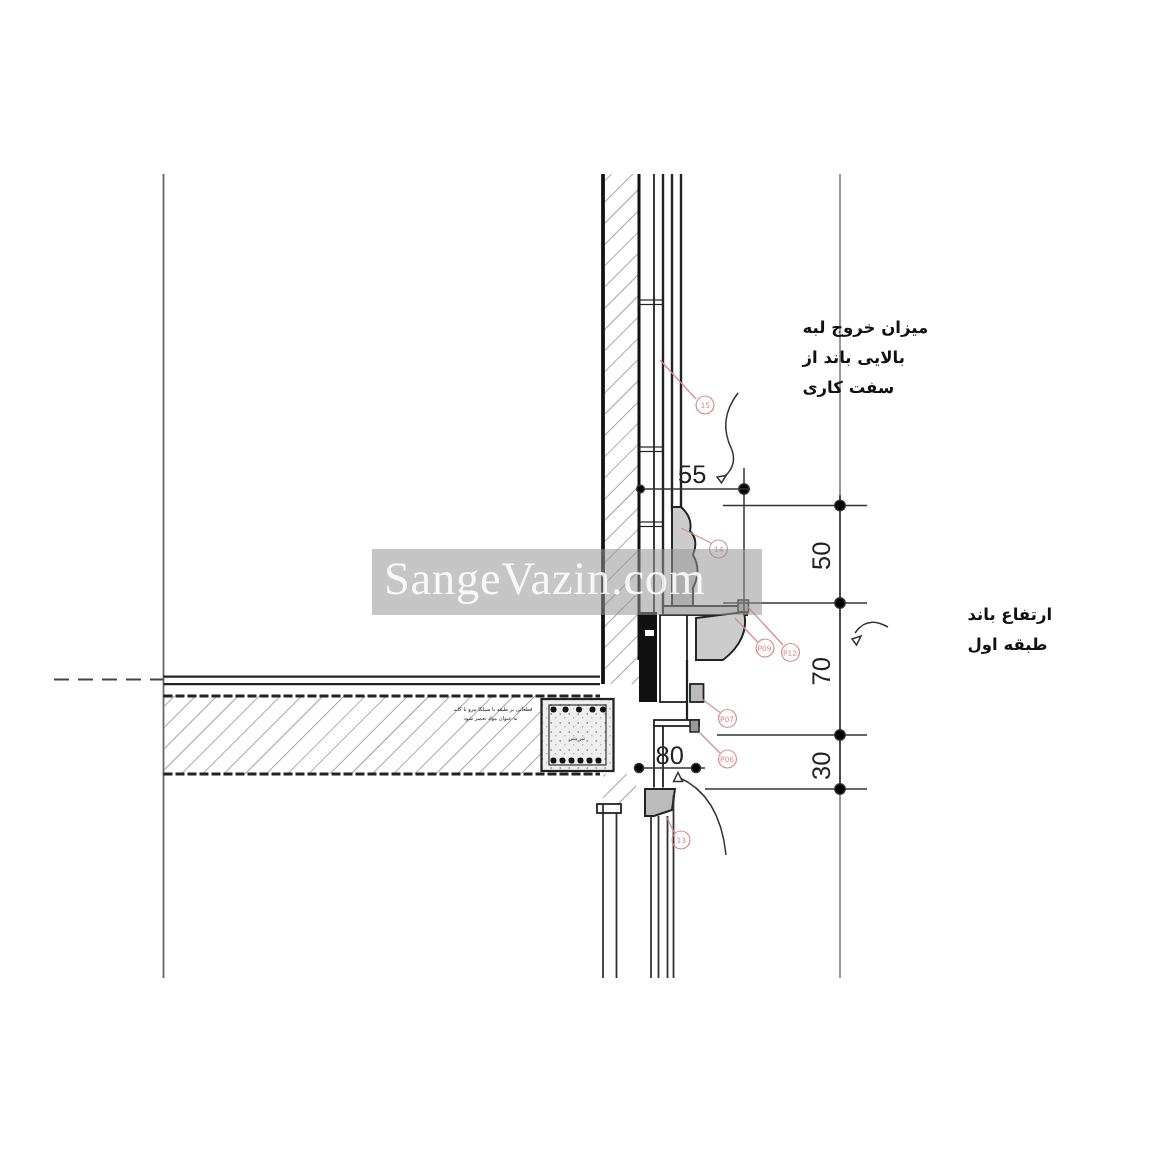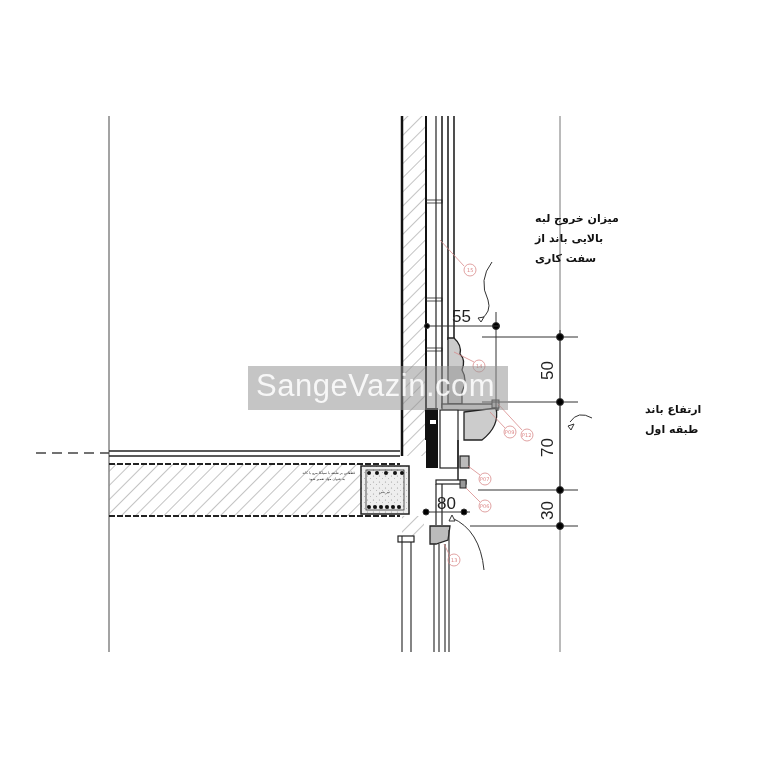--- a/index.html
+++ b/index.html
@@ -5,21 +5,21 @@
   html, body { margin: 0; padding: 0; background: #ffffff; }
   body { width: 768px; height: 768px; position: relative; overflow: hidden;
          font-family: "DejaVu Sans", sans-serif; }
   #drawing { position: absolute; left: 0; top: 0; width: 768px; height: 768px; }
   .dim-text { font-family: "Liberation Sans", sans-serif; font-size: 17px; fill: #222; }
   .note { font-family: "DejaVu Sans", sans-serif; font-size: 11px; font-weight: bold; fill: #111; direction: rtl; }
   .tag-text { font-family: "DejaVu Sans", sans-serif; font-size: 5px; fill: #d88; }
   .tiny { font-family: "DejaVu Sans", sans-serif; font-size: 3.5px; fill: #222; }
   .watermark { position: absolute; left: 248px; top: 366px; width: 260px; height: 44px;
                background: rgba(150,150,150,0.55); }
-  .watermark span { position: absolute; left: 8px; top: 2px; font-family: Liberation Sans, sans-serif;
+  .watermark span { position: absolute; left: 8px; top: 2px; font-family: Liberation Serif, serif;
                     font-size: 31px; color: rgba(255,255,255,0.85); letter-spacing: 0.5px; }
 </style>
 </head>
 <body>
 
 <svg id="drawing" viewBox="0 0 768 768" xmlns="http://www.w3.org/2000/svg">
   <defs>
     <pattern id="hatch" patternUnits="userSpaceOnUse" width="10" height="10" patternTransform="rotate(45)">
       <line x1="0" y1="0" x2="0" y2="10" stroke="#888" stroke-width="1"></line>
     </pattern>

